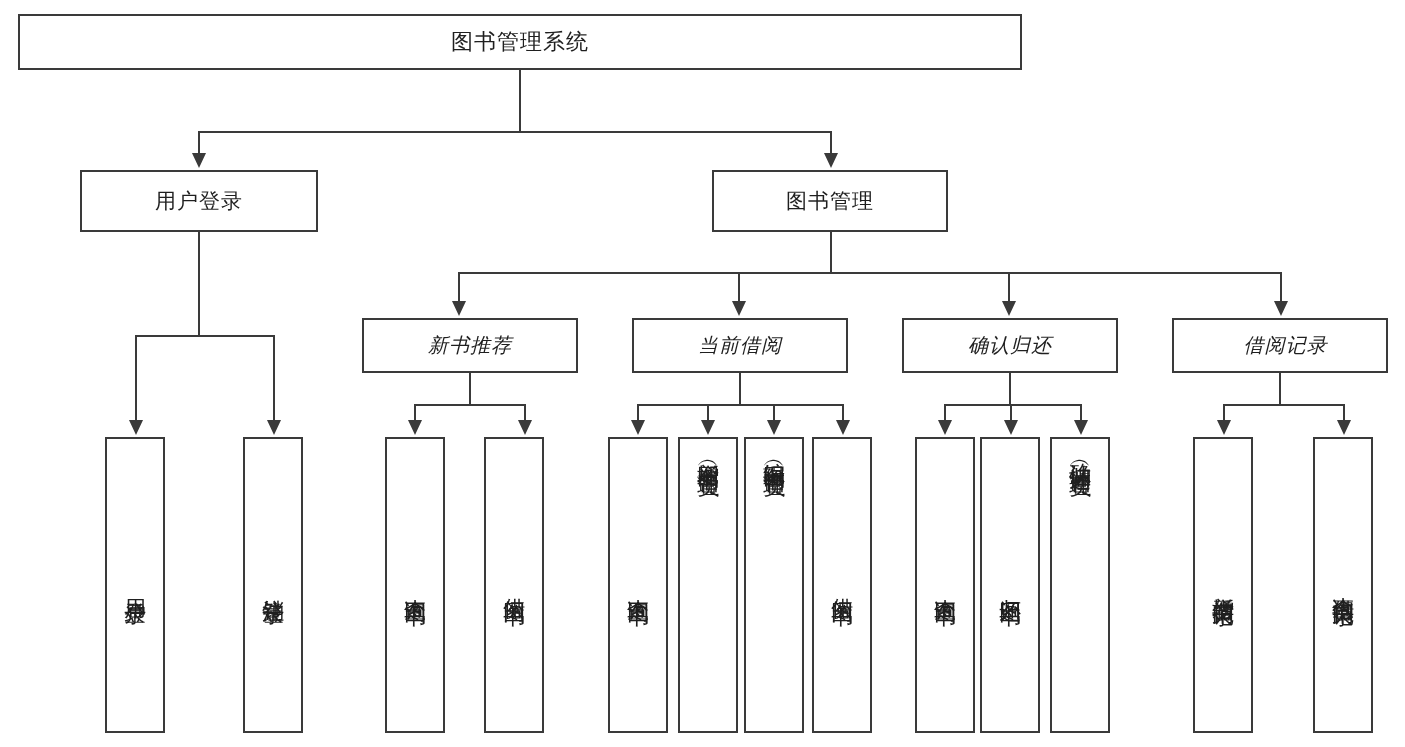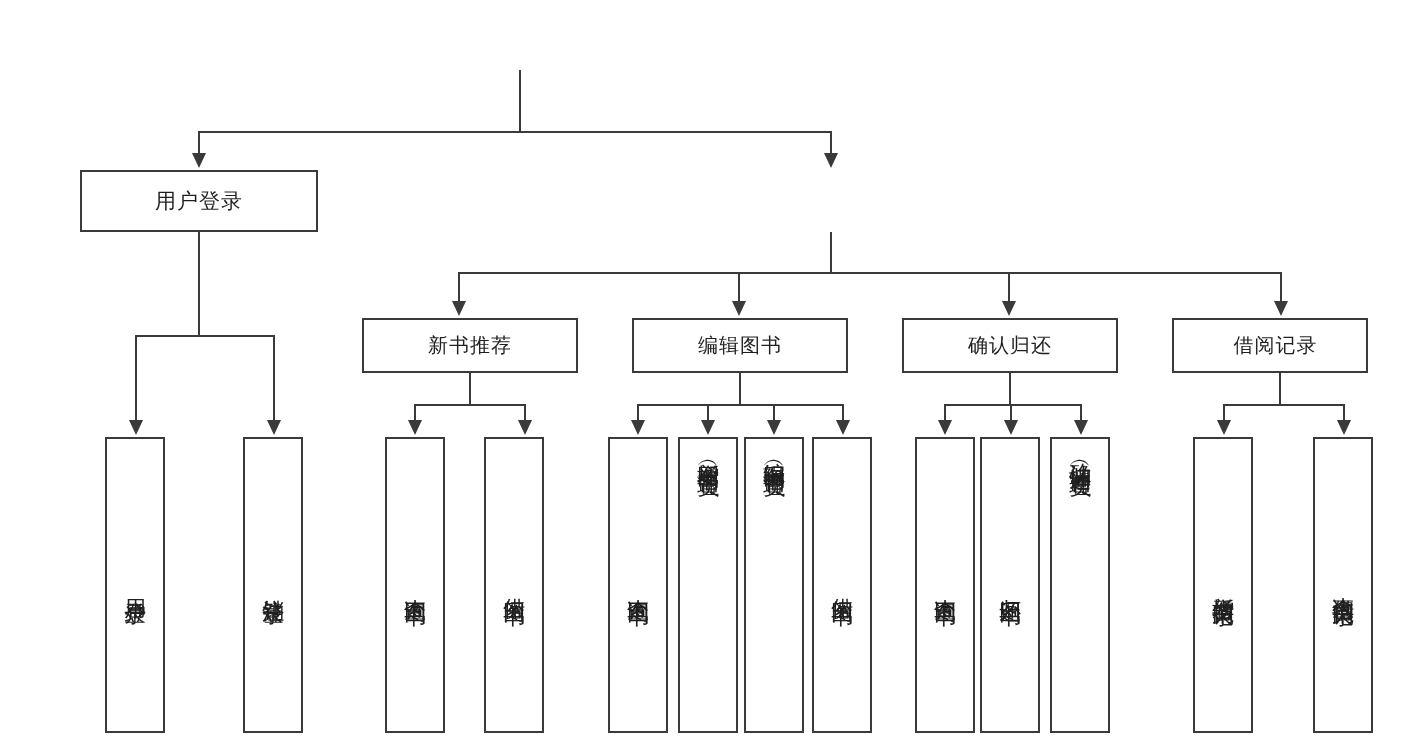--- a/index.html
+++ b/index.html
@@ -31,21 +31,21 @@
 
   
   .root{left:18px;top:14px;width:1004px;height:56px;}
   .root .label{font-size:22px;}
 
   
   .lvl1{height:62px;}
   .lvl1 .label{font-size:21px;}
 
   
-  .lvl2{height:55px;}
+  .lvl2{height:55px;font-style:italic;}
   .lvl2 .label{font-size:20px;}
 
   
   .leaf{
     top:437px;height:296px;
     align-items:flex-start;
     justify-content:center;
     padding-top:6px;
   }
   .leaf .label{
@@ -80,30 +80,36 @@
     color:#b9b9b9;
     white-space:nowrap;
     letter-spacing:0.5px;
   }
 </style>
 </head>
 <body>
 
 <div id="canvas">
 
+  <div class="node root">
+    <span class="label">图书管理系统</span>
+  </div>
 
   <div class="vline" style="left:519px;top:70px;height:62px;"></div>
   <div class="hline" style="left:198px;top:131px;width:634px;"></div>
   <div class="vline" style="left:198px;top:131px;height:24px;"></div>
   <div class="arrow" style="left:192px;top:153px;"></div>
   <div class="vline" style="left:830px;top:131px;height:24px;"></div>
   <div class="arrow" style="left:824px;top:153px;"></div>
 
   <div class="node lvl1" style="left:80px;top:170px;width:238px;">
     <span class="label">用户登录</span>
+  </div>
+  <div class="node lvl1" style="left:712px;top:170px;width:236px;">
+    <span class="label">图书管理</span>
   </div>
 
   <div class="vline" style="left:198px;top:232px;height:104px;"></div>
   <div class="hline" style="left:135px;top:335px;width:140px;"></div>
   <div class="vline" style="left:135px;top:335px;height:87px;"></div>
   <div class="arrow" style="left:129px;top:420px;"></div>
   <div class="vline" style="left:273px;top:335px;height:87px;"></div>
   <div class="arrow" style="left:267px;top:420px;"></div>
 
   <div class="vline" style="left:830px;top:232px;height:42px;"></div>
@@ -114,26 +120,26 @@
   <div class="arrow" style="left:732px;top:301px;"></div>
   <div class="vline" style="left:1008px;top:272px;height:31px;"></div>
   <div class="arrow" style="left:1002px;top:301px;"></div>
   <div class="vline" style="left:1280px;top:272px;height:31px;"></div>
   <div class="arrow" style="left:1274px;top:301px;"></div>
 
   <div class="node lvl2" style="left:362px;top:318px;width:216px;">
     <span class="label">新书推荐</span>
   </div>
   <div class="node lvl2" style="left:632px;top:318px;width:216px;">
-    <span class="label">编辑图书</span>
+    <span class="label">当前借阅</span>
   </div>
   <div class="node lvl2" style="left:902px;top:318px;width:216px;">
     <span class="label">确认归还</span>
   </div>
-  <div class="node lvl2" style="left:1172px;top:318px;width:196px;padding-left:11px;">
+  <div class="node lvl2" style="left:1172px;top:318px;width:216px;padding-left:11px;">
     <span class="label">借阅记录</span>
   </div>
 
   <div class="vline" style="left:469px;top:373px;height:32px;"></div>
   <div class="hline" style="left:414px;top:404px;width:110px;"></div>
   <div class="vline" style="left:414px;top:404px;height:18px;"></div>
   <div class="arrow" style="left:408px;top:420px;"></div>
   <div class="vline" style="left:524px;top:404px;height:18px;"></div>
   <div class="arrow" style="left:518px;top:420px;"></div>
 

